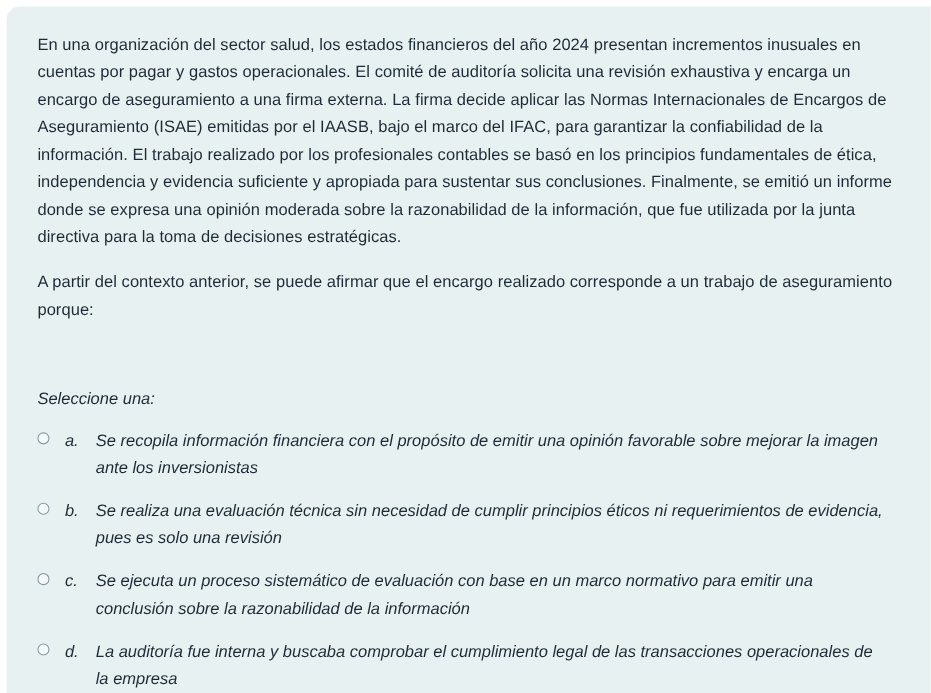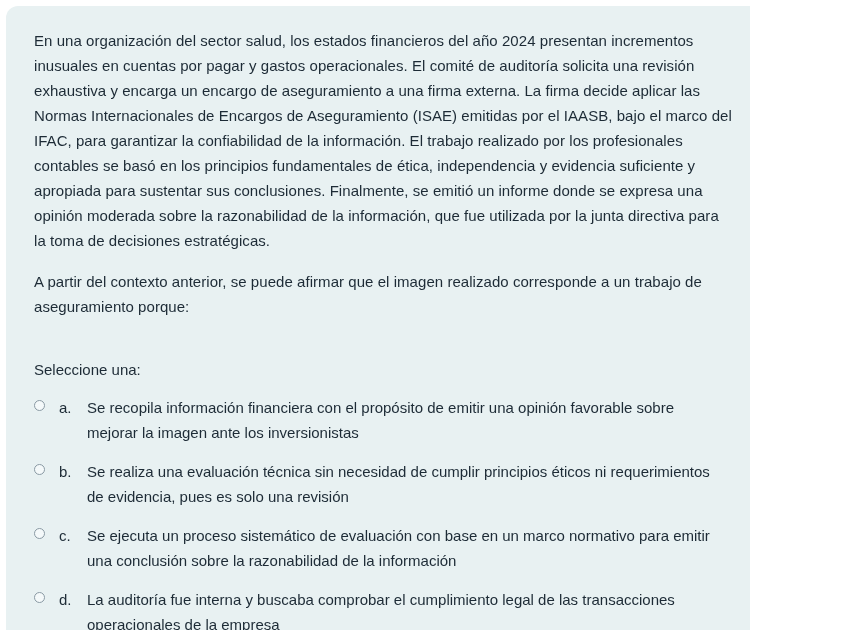--- a/index.html
+++ b/index.html
@@ -12,41 +12,42 @@
     width: 846px;
     height: 630px;
     overflow: hidden;
     font-family: "Liberation Sans", sans-serif;
   }
 
   #question-card {
     position: absolute;
     left: 6px;
     top: 6px;
-    width: 744px;
+    width: 840px;
     height: 624px;
     background: #e8f1f2;
     border-top-left-radius: 12px;
     border-bottom-left-radius: 0px;
     box-sizing: border-box;
     padding: 22px 18px 0 28px;
     color: #1d2b36;
   }
 
   .qtext p {
     margin: 0 0 16px 0;
     font-size: 15px;
     line-height: 25px;
     color: #1d2b36;
     letter-spacing: 0.05px;
   }
   .qtext p:last-child { margin-bottom: 0; }
 
   #answer-block {
-    margin-top: 40px;
+    margin-top: 58px;
+    font-style: italic;
   }
 
   #select-one-label {
     font-size: 15px;
     line-height: 22px;
     color: #1d2b36;
     margin: 0 0 14px 0;
   }
 
   .answer-option {
@@ -91,21 +92,21 @@
     padding-right: 10px;
   }
 </style>
 </head>
 <body>
 
 <div id="question-card">
 
   <div class="qtext">
     <p>En una organización del sector salud, los estados financieros del año 2024 presentan incrementos inusuales en cuentas por pagar y gastos operacionales. El comité de auditoría solicita una revisión exhaustiva y encarga un encargo de aseguramiento a una firma externa. La firma decide aplicar las Normas Internacionales de Encargos de Aseguramiento (ISAE) emitidas por el IAASB, bajo el marco del IFAC, para garantizar la confiabilidad de la información. El trabajo realizado por los profesionales contables se basó en los principios fundamentales de ética, independencia y evidencia suficiente y apropiada para sustentar sus conclusiones. Finalmente, se emitió un informe donde se expresa una opinión moderada sobre la razonabilidad de la información, que fue utilizada por la junta directiva para la toma de decisiones estratégicas.</p>
-    <p>A partir del contexto anterior, se puede afirmar que el imagen realizado corresponde a un trabajo de aseguramiento porque:</p>
+    <p>A partir del contexto anterior, se puede afirmar que el encargo realizado corresponde a un trabajo de aseguramiento porque:</p>
   </div>
 
   <div id="answer-block">
 
     <div id="select-one-label">Seleccione una:</div>
 
     <div class="answer-option">
       <span class="radio-cell">
         <span class="radio-circle"></span>
       </span>

